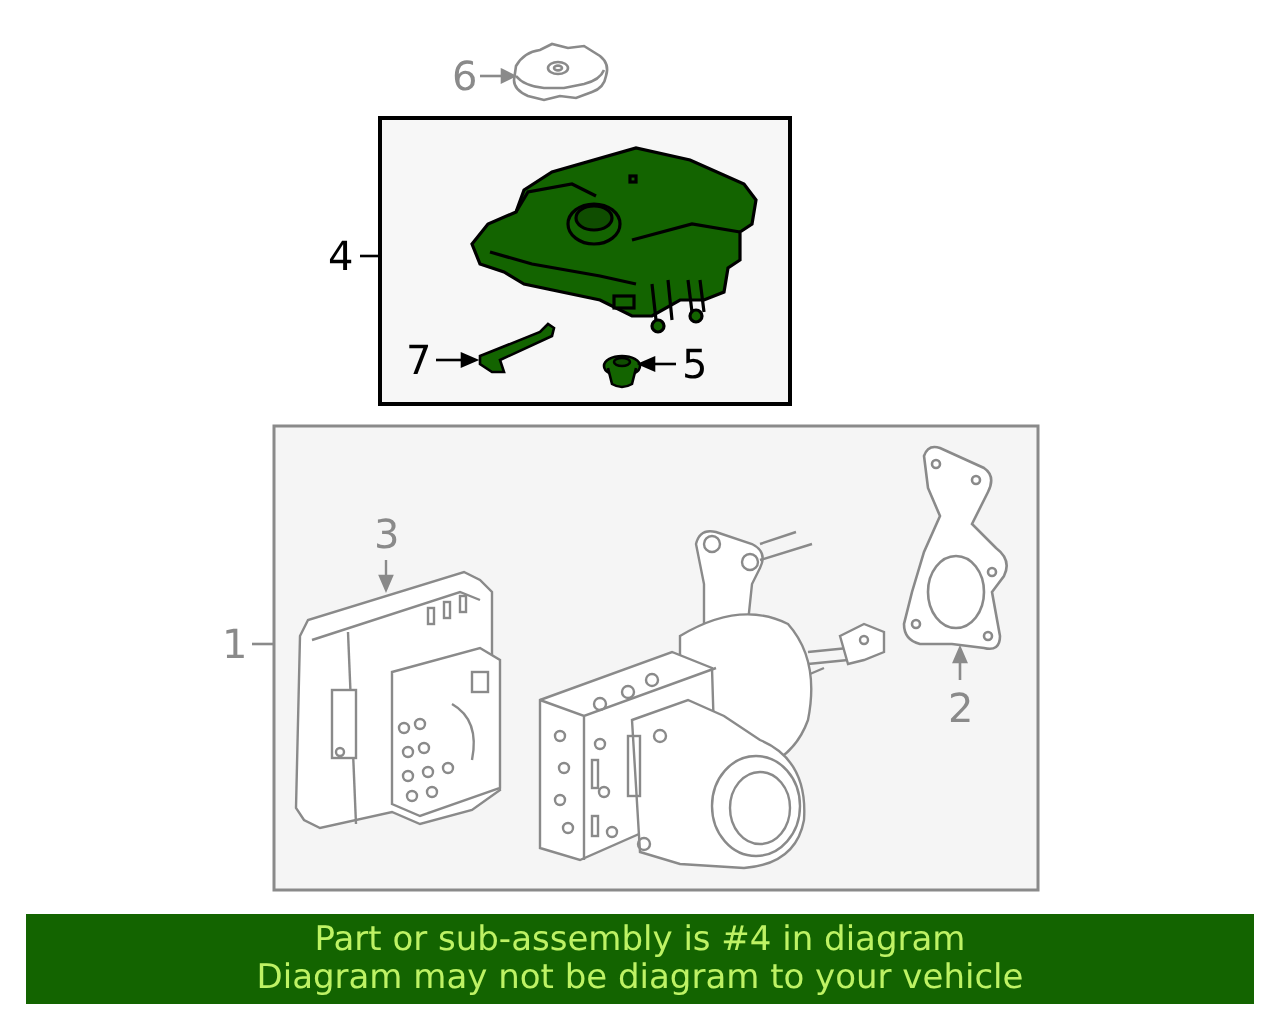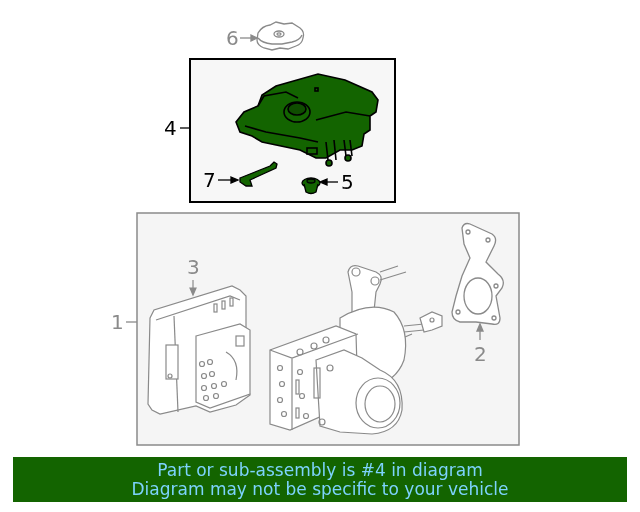--- a/index.html
+++ b/index.html
@@ -1,21 +1,21 @@
 <!DOCTYPE html>
 <html><head>
 <meta charset="utf-8">
 <style>
   html, body { margin: 0; padding: 0; }
   body { width: 640px; height: 512px; background: #ffffff; position: relative; overflow: hidden; font-family: "DejaVu Sans", sans-serif; }
   .diagram { position: absolute; left: 0; top: 0; width: 640px; height: 455px; }
   .callout { position: absolute; font-size: 20px; line-height: 20px; font-family: "DejaVu Sans", sans-serif; }
   .callout.grey { color: #8a8a8a; }
   .callout.black { color: #000000; }
-  .banner { position: absolute; left: 13px; top: 457px; width: 614px; height: 45px; background: #136400; color: #7dd3fc; text-align: center; font-size: 17px; line-height: 19px; padding-top: 4px; box-sizing: border-box; }
+  .banner { position: absolute; left: 13px; top: 457px; width: 614px; height: 45px; background: #136400; color: #bef264; text-align: center; font-size: 17px; line-height: 19px; padding-top: 4px; box-sizing: border-box; }
   .banner div { white-space: nowrap; }
 </style>
 </head>
 <body>
 
 <div class="diagram">
   <svg width="640" height="455" viewBox="0 0 640 455" xmlns="http://www.w3.org/2000/svg">
 
     <g fill="#fff" stroke="#8a8a8a" stroke-width="1.3">
       <path d="M258 33 Q262 26 270 25 L276 22 L284 24 L292 23 L300 28 Q305 32 303 38 Q302 44 296 46 L288 49 L280 48 L272 50 L264 48 Q257 45 257 40 Z"></path>
@@ -142,14 +142,14 @@
   <span class="callout black" style="left:164px;top:118px;">4</span>
   <span class="callout black" style="left:203px;top:170px;">7</span>
   <span class="callout black" style="left:341px;top:172px;">5</span>
   <span class="callout grey" style="left:187px;top:257px;">3</span>
   <span class="callout grey" style="left:111px;top:312px;">1</span>
   <span class="callout grey" style="left:474px;top:344px;">2</span>
 </div>
 
 <div class="banner">
   <div>Part or sub-assembly is #4 in diagram</div>
-  <div>Diagram may not be specific to your vehicle</div>
+  <div>Diagram may not be diagram to your vehicle</div>
 </div>
 
 </body></html>

